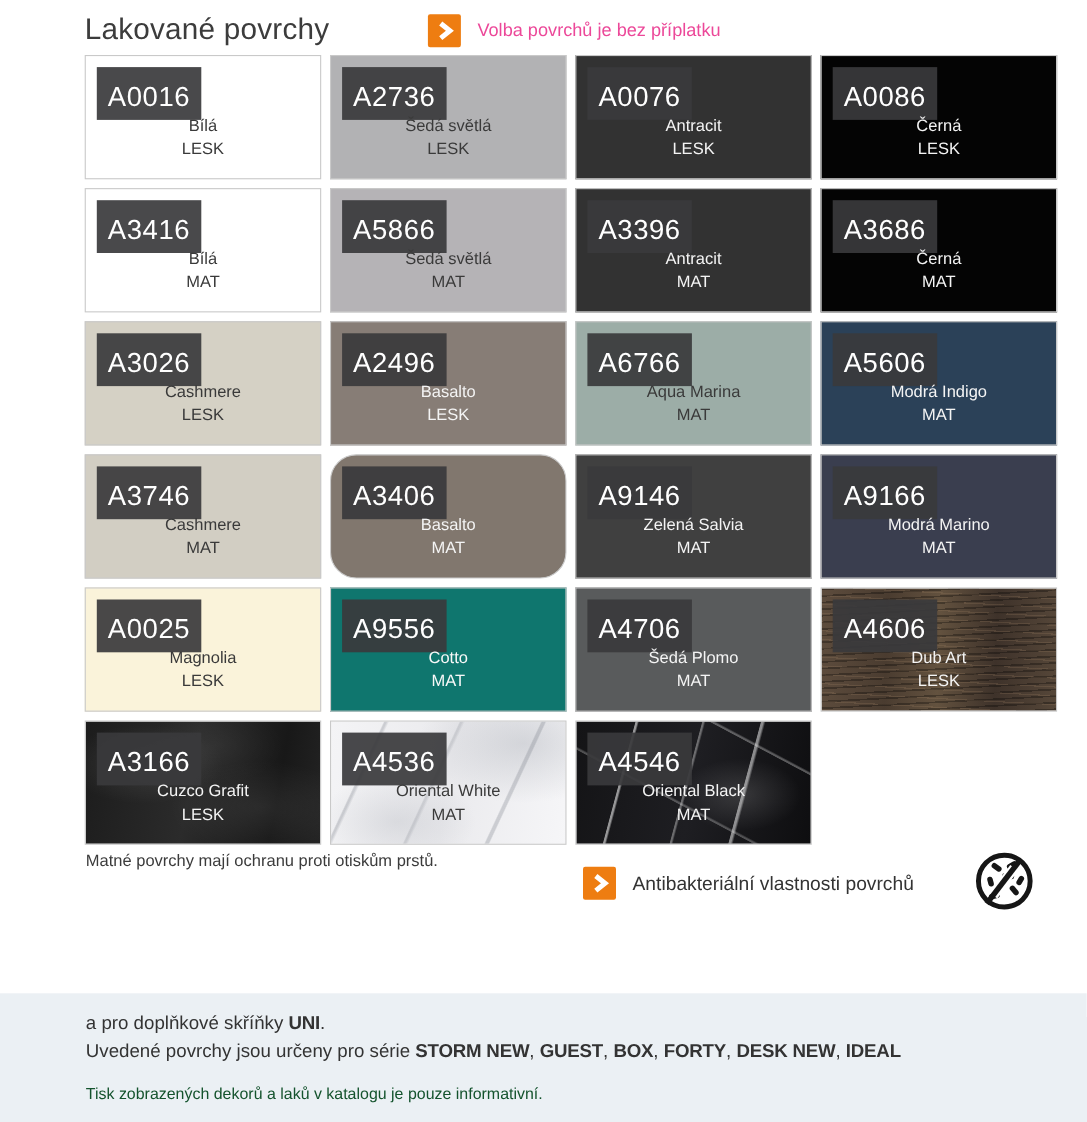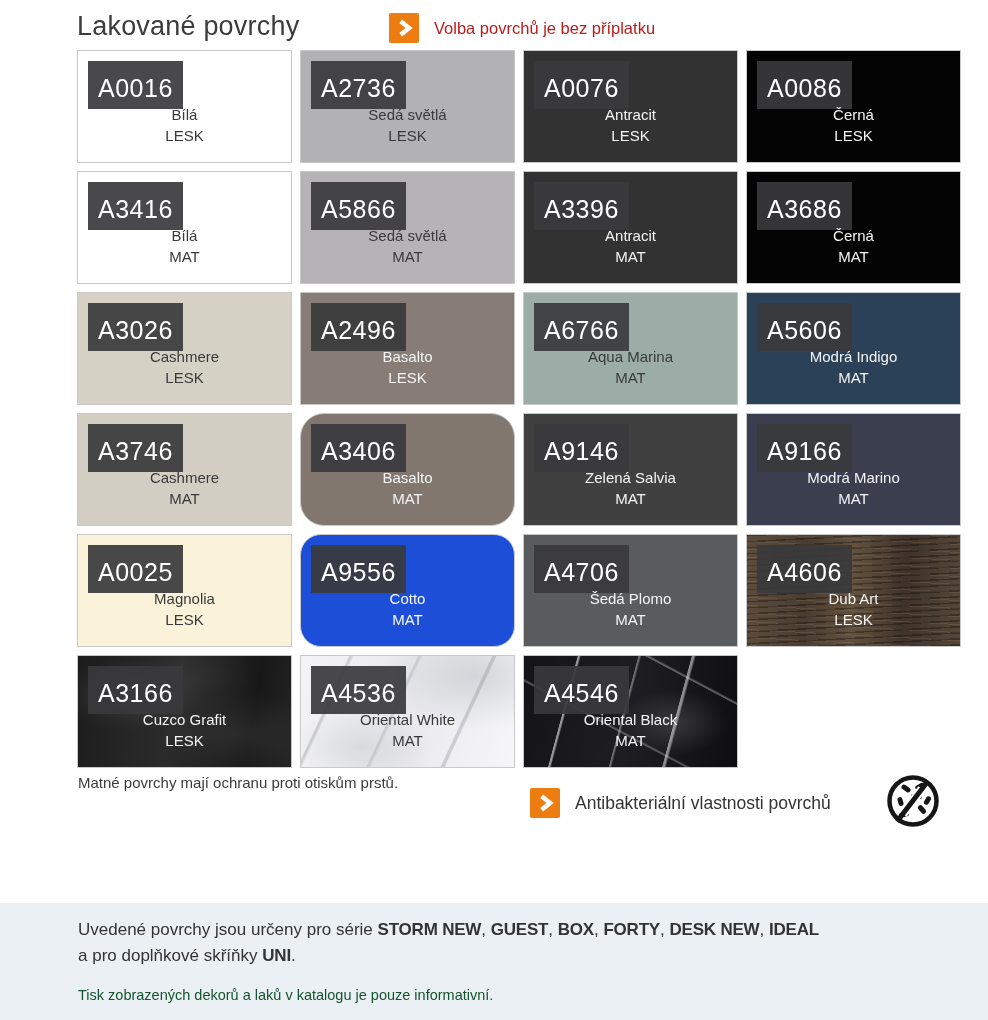--- a/index.html
+++ b/index.html
@@ -8,21 +8,21 @@
   .page { position:relative; width:980px; height:1020px; }
 
   .title { position:absolute; left:77px; top:11px; font-size:27px; font-weight:400;
     color:#3c3c3c; letter-spacing:0.2px; }
 
   .note-row { position:absolute; display:flex; align-items:center; gap:15px; }
   .top-note-row { left:389px; top:13px; }
   .arrow-chip { width:30px; height:30px; background:#ee7d11; border-radius:2px;
     display:flex; align-items:center; justify-content:center; flex:0 0 auto; }
   .arrow-chip svg { display:block; }
-  .top-note-text { font-size:16.5px; color:#b91c1c; }
+  .top-note-text { font-size:16.5px; color:#ec4899; }
 
   .grid { position:absolute; left:77px; top:50px; display:grid;
     grid-template-columns:repeat(4,215px); grid-auto-rows:113px; gap:8px; }
   .swatch { position:relative; border:1px solid #c9c9c9; }
   .badge { position:absolute; top:10px; left:10px; background:rgba(58,58,60,0.92);
     color:#ffffff; font-size:25px; line-height:1; padding:15px 10px 8px; letter-spacing:0.5px; }
   .sname { position:absolute; top:55px; left:0; width:100%; text-align:center; font-size:15px; }
   .sfinish { position:absolute; top:76px; left:0; width:100%; text-align:center; font-size:15px; }
 
   .tex-wood { background:
@@ -155,21 +155,21 @@
       <div class="swatch" style="background: rgb(58, 62, 79); color: rgb(244, 244, 244);">
         <span class="badge">A9166</span>
         <span class="sname">Modrá Marino</span>
         <span class="sfinish">MAT</span>
       </div>
       <div class="swatch" style="background: rgb(250, 243, 218); color: rgb(58, 58, 58);">
         <span class="badge">A0025</span>
         <span class="sname">Magnolia</span>
         <span class="sfinish">LESK</span>
       </div>
-      <div class="swatch" style="background: #1d4ed8; color: rgb(248, 248, 248); border-radius: 21px;">
+      <div class="swatch" style="background: #0f766e; color: rgb(248, 248, 248);">
         <span class="badge">A9556</span>
         <span class="sname">Cotto</span>
         <span class="sfinish">MAT</span>
       </div>
       <div class="swatch" style="background: rgb(89, 91, 92); color: rgb(244, 244, 244);">
         <span class="badge">A4706</span>
         <span class="sname">Šedá Plomo</span>
         <span class="sfinish">MAT</span>
       </div>
       <div class="swatch tex-wood" style="color: rgb(244, 244, 244);">
@@ -218,19 +218,19 @@
         <rect x="33" y="35" width="10" height="5" rx="2.5" transform="rotate(50 38 37.5)"></rect>
         <rect x="39" y="26" width="9" height="5" rx="2.5" transform="rotate(-60 43.5 28.5)"></rect>
       </g>
       <line x1="38" y1="17" x2="19" y2="42" stroke="#ffffff" stroke-width="9"></line>
       <line x1="44" y1="9" x2="13" y2="49.5" stroke="#161616" stroke-width="5"></line>
     </svg>
   </div>
 
   <div class="footer">
     <div class="f-series">
+      <div><span>a pro doplňkové skříňky </span><b>UNI</b><span>.</span></div>
       <div><span>Uvedené povrchy jsou určeny pro série </span><b>STORM NEW</b><span>, </span><b>GUEST</b><span>, </span><b>BOX</b><span>, </span><b>FORTY</b><span>, </span><b>DESK NEW</b><span>, </span><b>IDEAL</b></div>
-      <div><span>a pro doplňkové skříňky </span><b>UNI</b><span>.</span></div>
     </div>
     <div class="f-info">Tisk zobrazených dekorů a laků v katalogu je pouze informativní.</div>
   </div>
 
 </div>
 
 </body></html>

